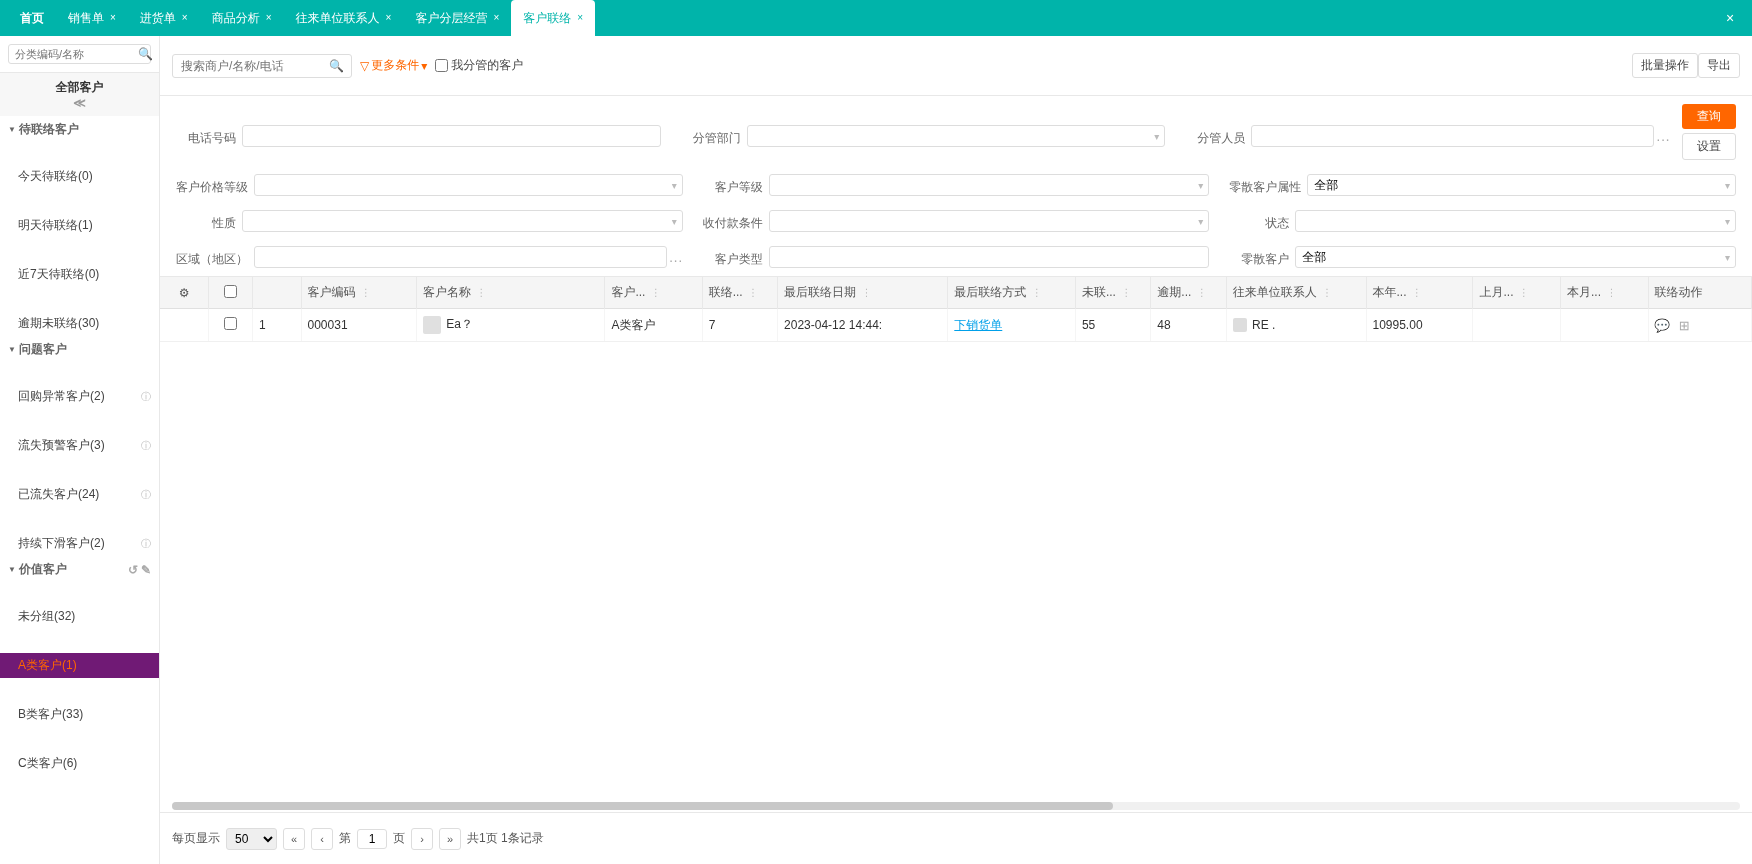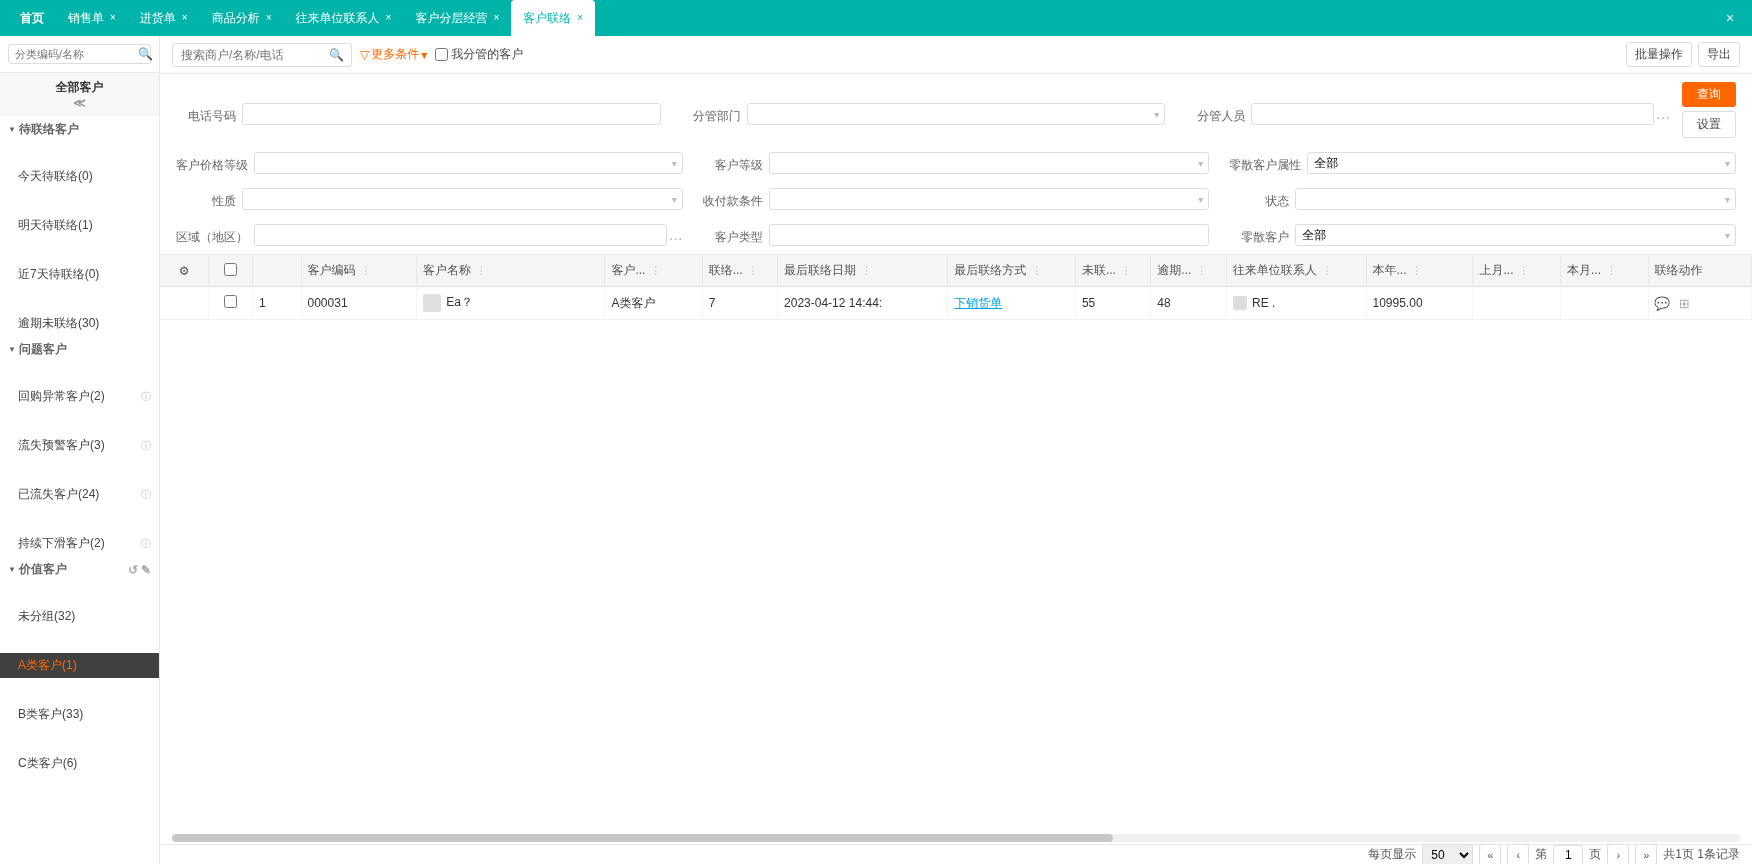--- a/index.html
+++ b/index.html
@@ -62,48 +62,48 @@
     .sidebar-group-label {
       display: flex; align-items: center; gap: 3px;
       padding: 5px 8px 2px 8px; color: #666; font-weight: bold; cursor: pointer;
     }
     .sidebar-group-label .triangle { font-size: 8px; }
 
     .sidebar-item {
       padding: 4px 8px 4px 18px; cursor: pointer; color: #444;
       display: flex; align-items: center; justify-content: space-between; margin-top: 24px;
     }
-    .sidebar-item.active { background: #404040; color: #ff6600; }
+    .sidebar-item.active { background: #701a75; color: #ff6600; }
     .sidebar-item .item-icon { color: #bbb; font-size: 10px; margin-left: 3px; }
 
     
     .content {
       flex: 1; display: flex; flex-direction: column; overflow: hidden;
     }
 
     
     .filter-bar {
-      background: #fff; padding: 6px 12px; border-bottom: 1px solid #e8e8e8;
+      background: #fff; padding: 17px 12px; border-bottom: 1px solid #e8e8e8;
       display: flex; align-items: center; gap: 8px; justify-content: center;
     }
     .filter-search-wrap { position: relative; }
     .filter-search-input {
       border: 1px solid #ddd; border-radius: 3px;
       padding: 4px 28px 4px 8px; font-size: 12px; width: 180px;
     }
     .filter-search-icon {
       position: absolute; right: 8px; top: 50%; transform: translateY(-50%);
       color: #00b4aa; cursor: pointer;
     }
     .filter-more {
       color: #ff6600; cursor: pointer; display: flex; align-items: center; gap: 2px;
     }
     .filter-checkbox { display: flex; align-items: center; gap: 3px; cursor: pointer; color: #444; }
     .filter-spacer { flex: 1; }
-    .filter-actions { display: flex; gap: 6px; }
+    .filter-actions { display: flex; }
     .btn-batch { border: 1px solid #ddd; background: #fff; padding: 3px 8px; cursor: pointer; color: #444; border-radius: 3px; }
     .btn-export { border: 1px solid #ddd; background: #fff; padding: 3px 8px; cursor: pointer; color: #444; border-radius: 3px; }
 
     
     .adv-filter {
       background: #fff; padding: 8px 16px; border-bottom: 1px solid #e8e8e8;
     }
     .adv-filter-row {
       display: flex; align-items: center; margin-bottom: 6px; gap: 0;
     }
@@ -168,22 +168,22 @@
     }
     td:first-child { text-align: center; color: #999; }
     td:nth-child(2) { text-align: center; }
     .col-resize { color: #bbb; font-size: 10px; margin-left: 2px; }
     .link-text { color: #00a0e9; cursor: pointer; text-decoration: underline; }
     .row-actions { display: flex; gap: 8px; align-items: center; }
     .row-action-icon { color: #aaa; cursor: pointer; font-size: 13px; }
 
     
     .bottom-bar {
-      height: 20px; background: #fff; border-top: 1px solid #e8e8e8;
-      display: flex; align-items: center; justify-content: flex-end;
+      height: 52px; background: #fff; border-top: 1px solid #e8e8e8;
+      display: flex; align-items: center; justify-content: flex-start;
       padding: 8px 12px;
     }
     .pagination {
       display: flex; align-items: center; gap: 6px; color: #555;
     }
     .page-size-select {
       border: 1px solid #ddd; border-radius: 3px; padding: 2px 4px; font-size: 12px;
     }
     .page-btn {
       border: 1px solid #ddd; background: #fff; width: 22px; height: 22px;

